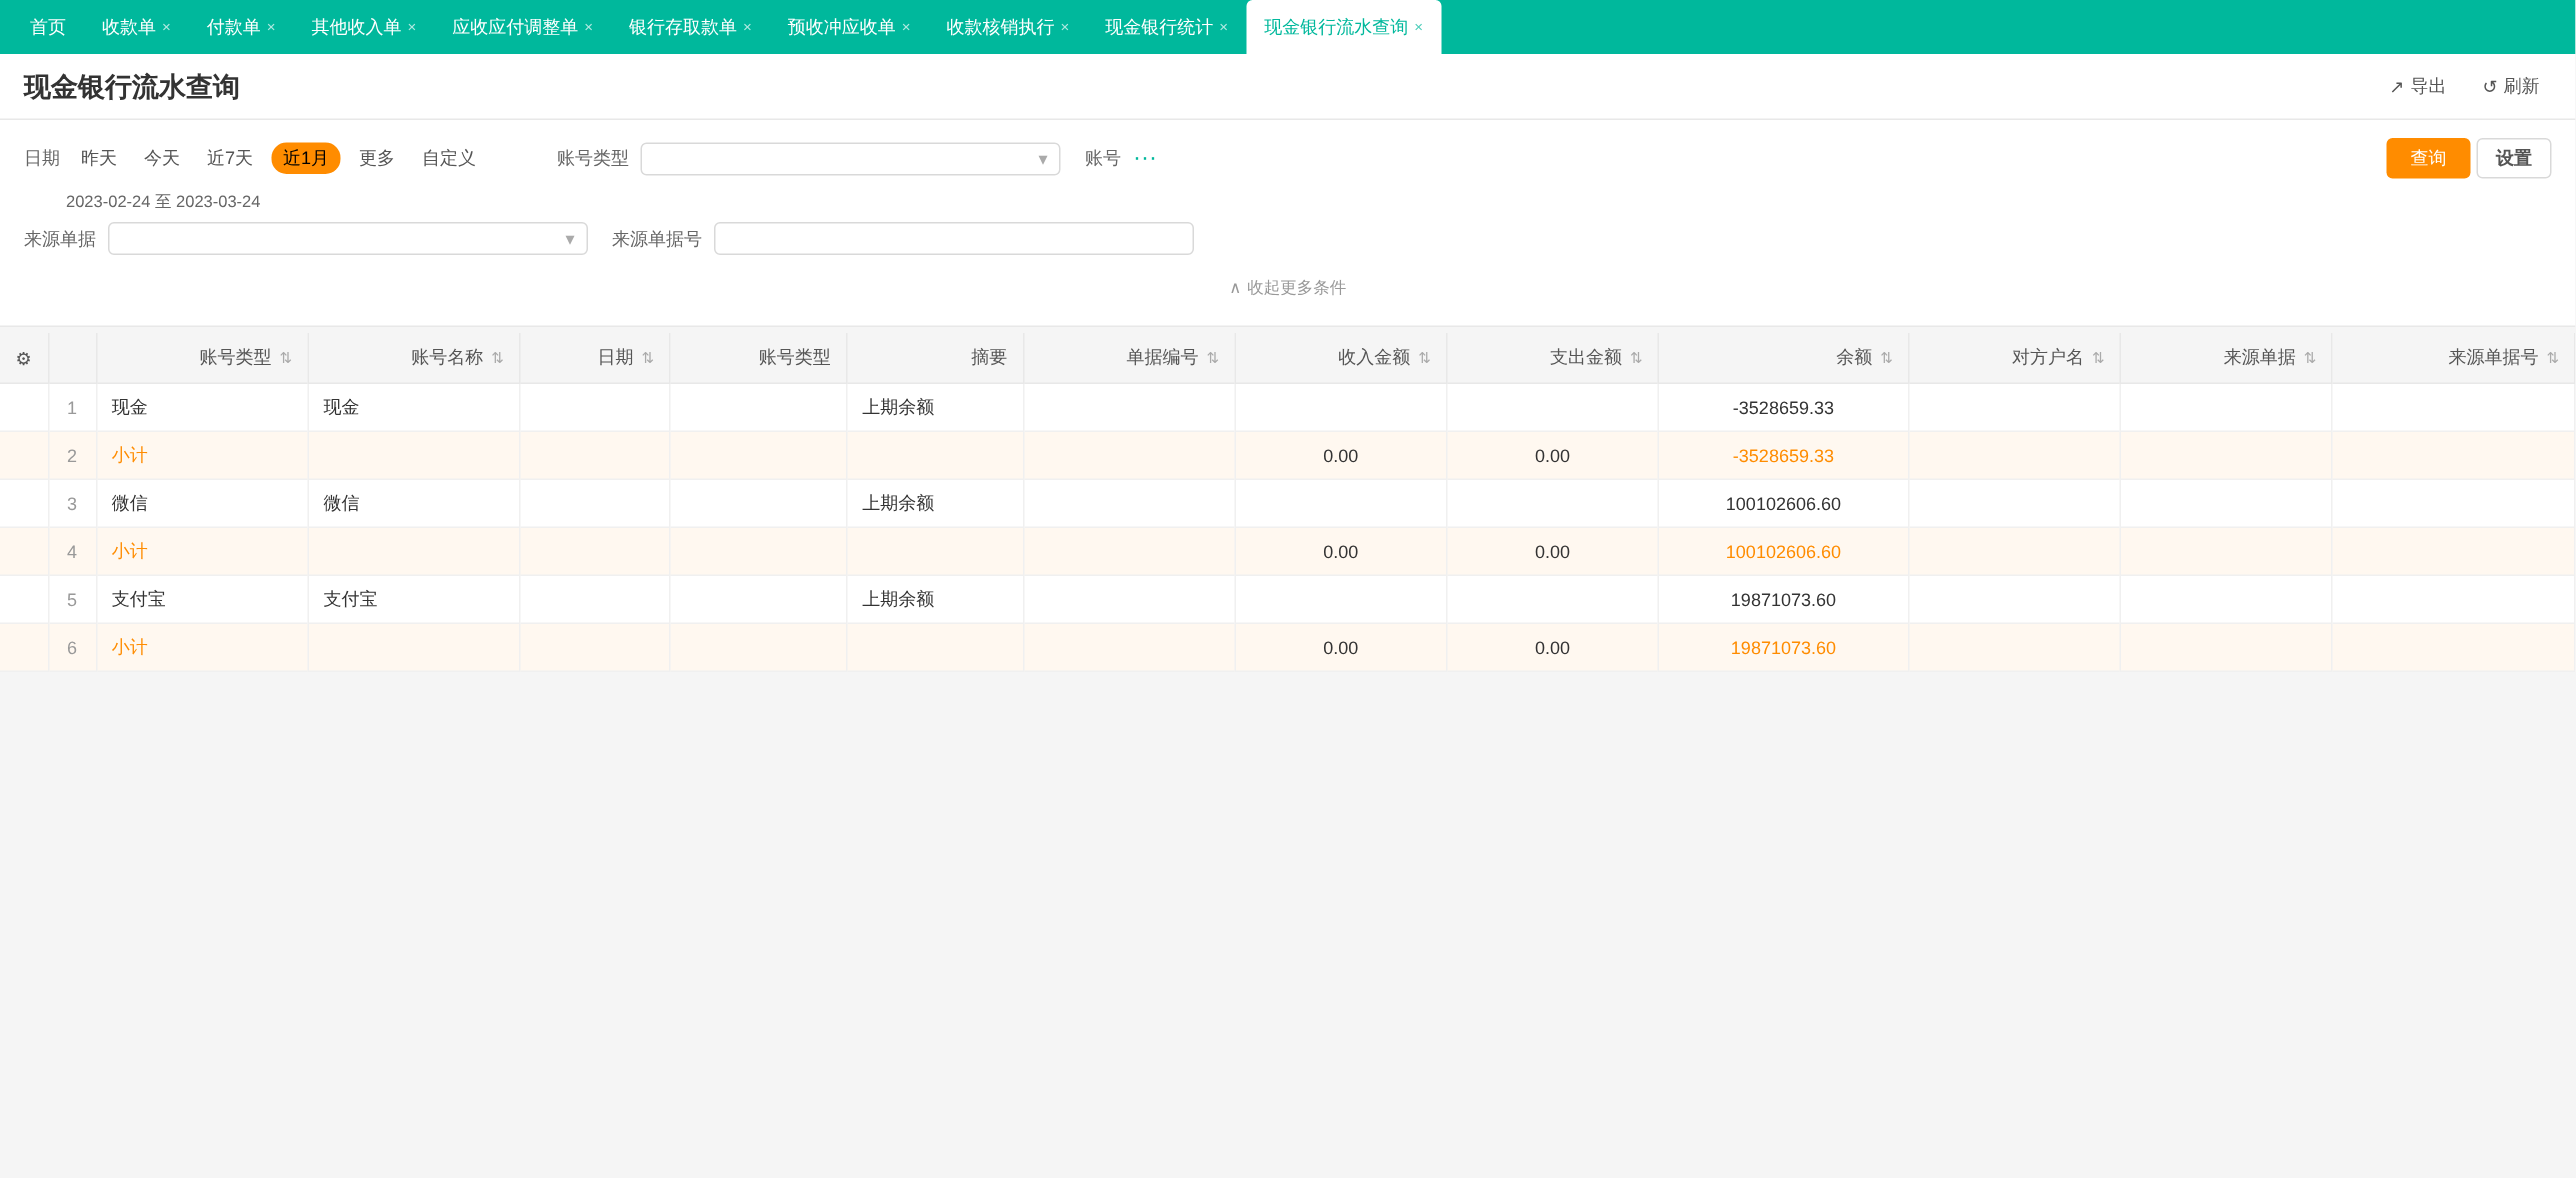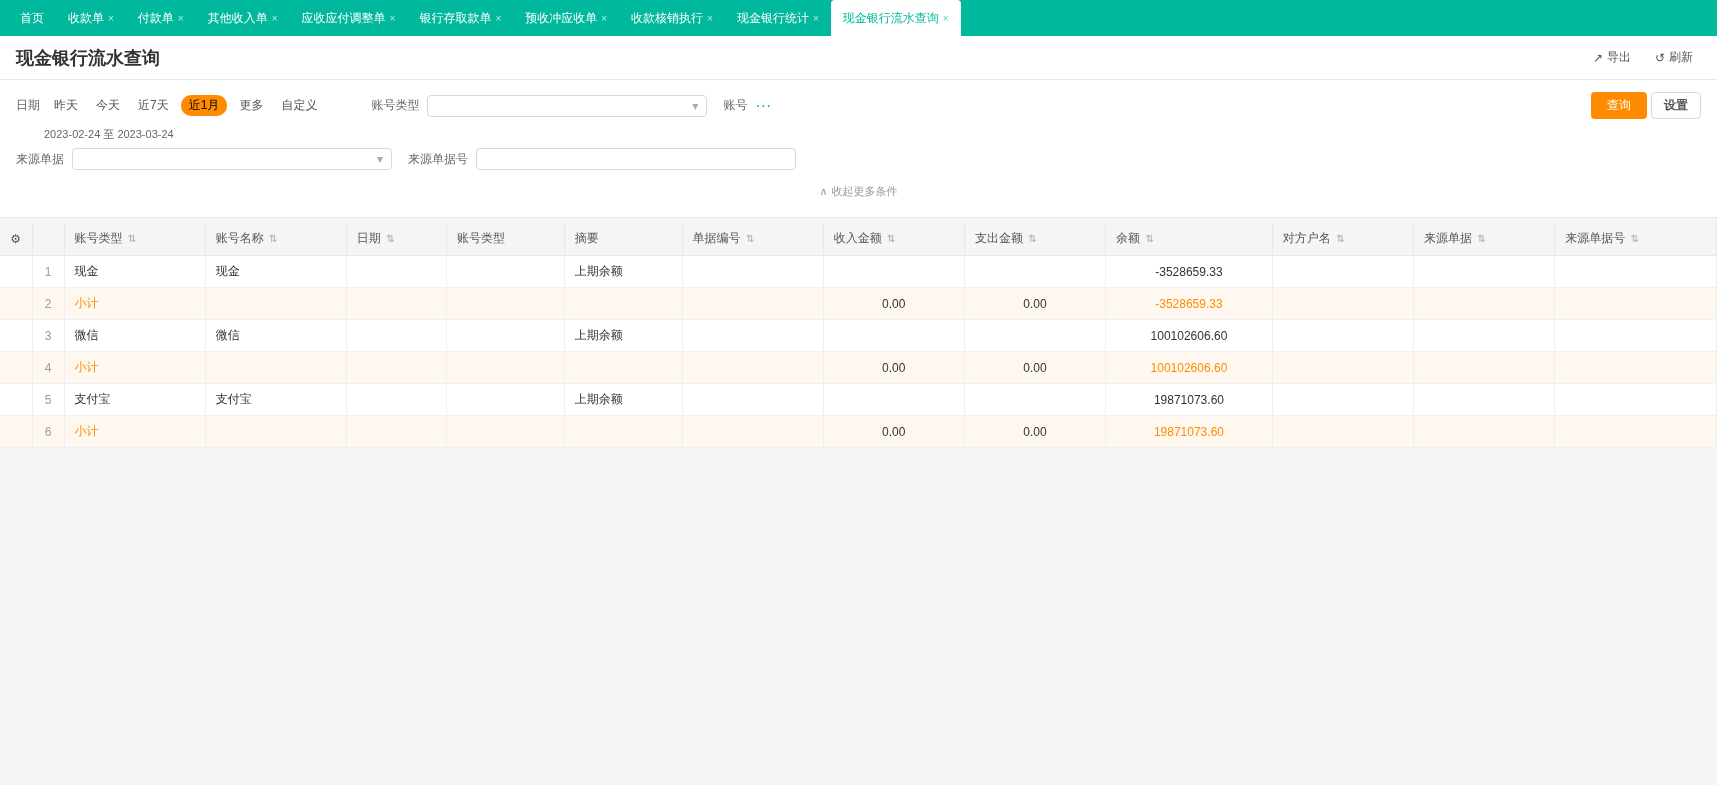--- a/index.html
+++ b/index.html
@@ -184,21 +184,21 @@
       width: 100%;
       border-collapse: collapse;
       font-size: 12px;
     }
     thead tr {
       background: #f5f5f5;
       border-bottom: 1px solid #e8e8e8;
     }
     thead th {
       padding: 8px 10px;
-      text-align: left;
+      text-align: right;
       color: #555;
       font-weight: normal;
       border-right: 1px solid #e8e8e8;
       white-space: nowrap;
     }
     thead th .sort-icon {
       color: #aaa;
       margin-left: 2px;
       font-size: 10px;
     }

